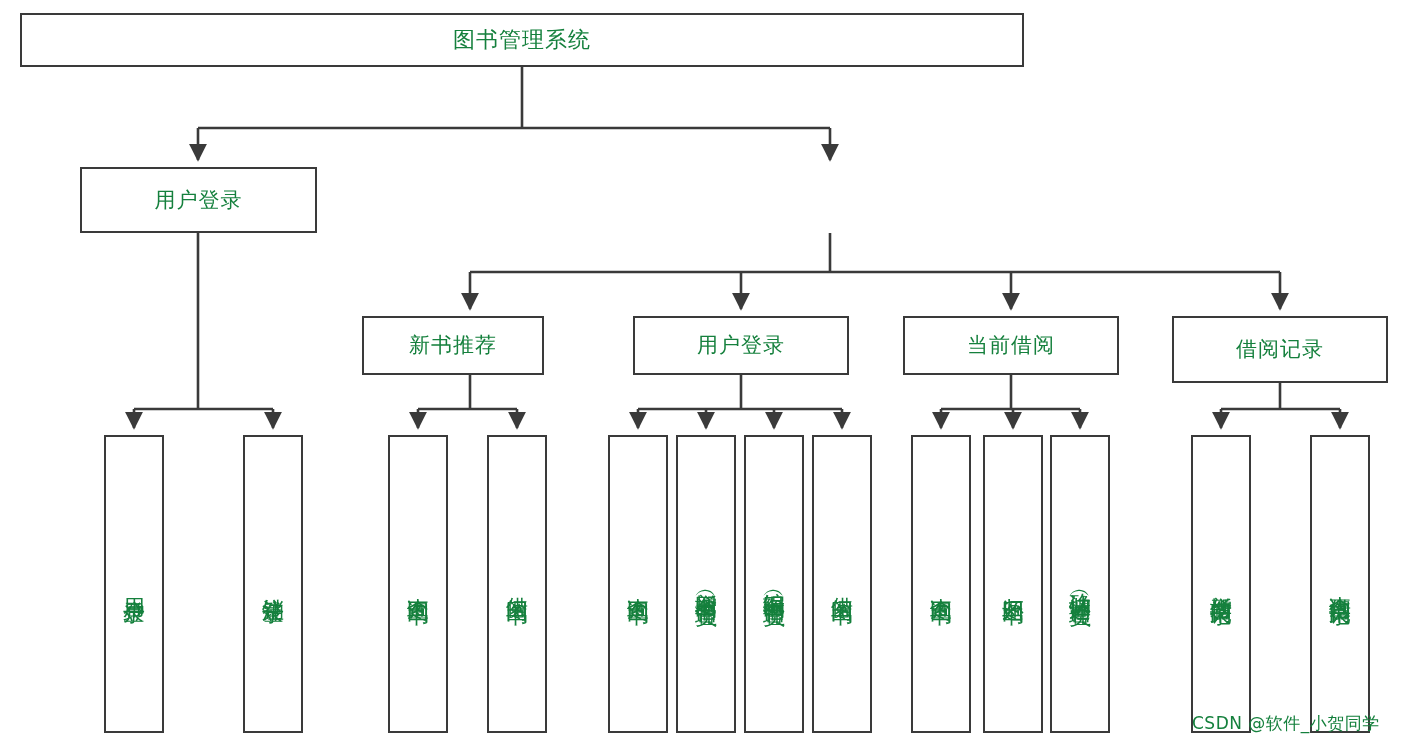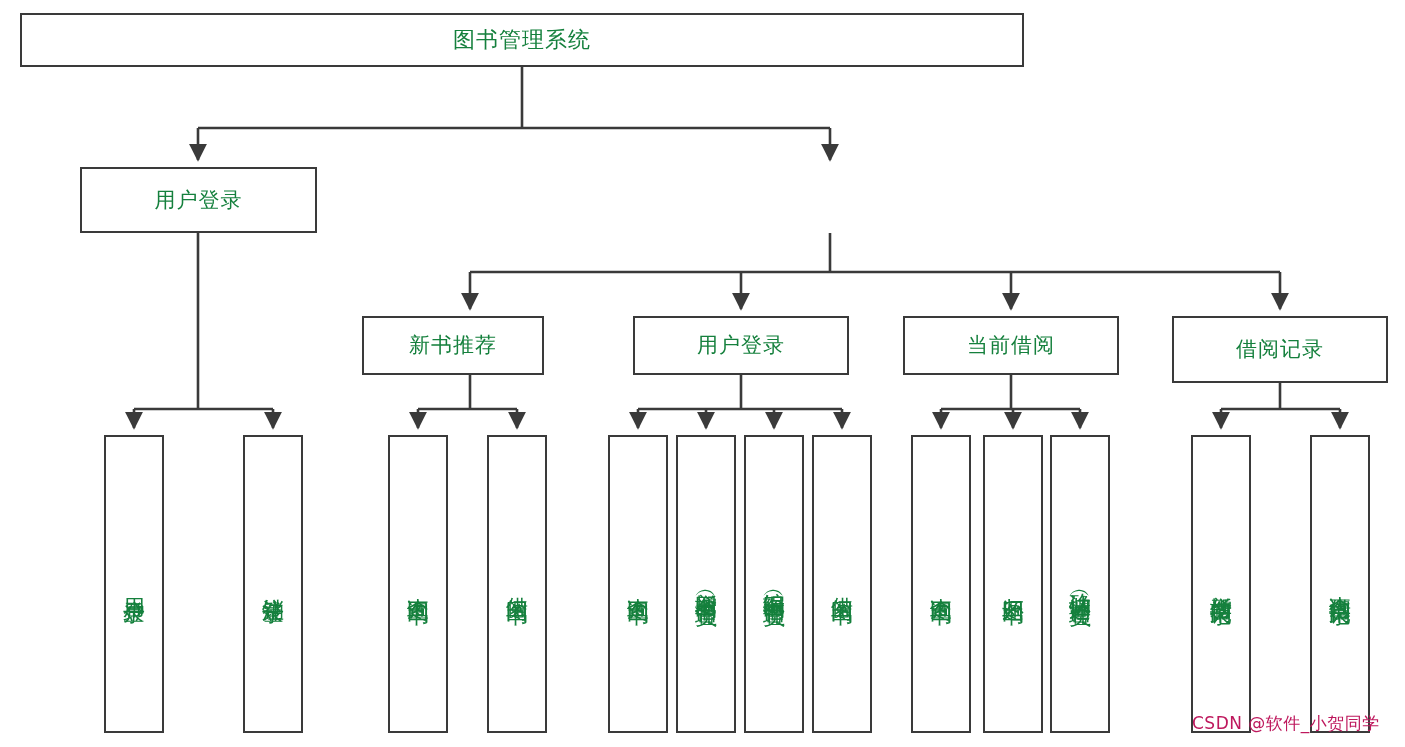--- a/index.html
+++ b/index.html
@@ -47,21 +47,21 @@
     text-orientation:upright;
     font-size:22px;
     line-height:1.08;
     letter-spacing:2px;
     max-height:272px;
   }
   .watermark{
     position:absolute;
     left:1192px;top:712px;
     font-size:17px;
-    color:#be185d;
+    color:#15803d;
     letter-spacing:0.5px;
     white-space:nowrap;
     z-index:3;
     pointer-events:none;
     font-family:"DejaVu Sans","Liberation Sans",sans-serif;
   }
 </style>
 </head>
 <body>
 

